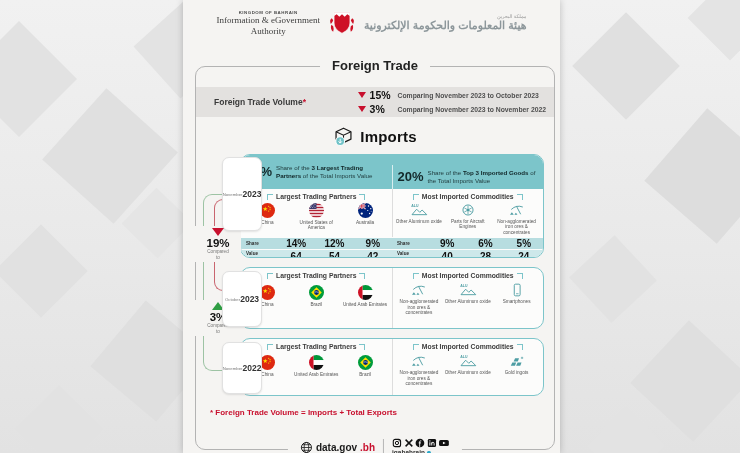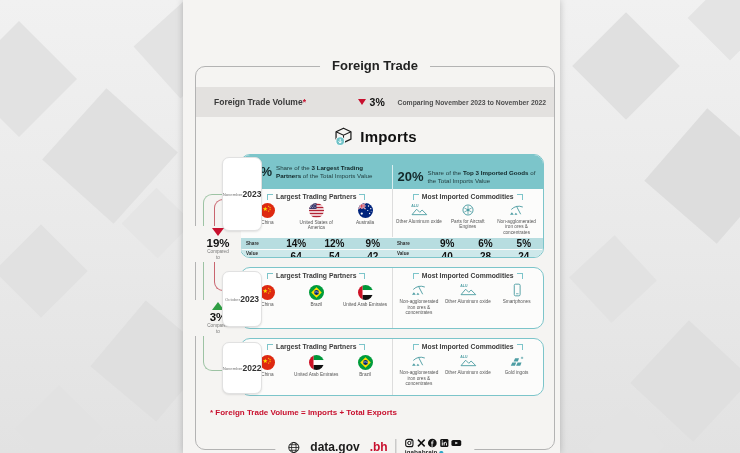--- a/index.html
+++ b/index.html
@@ -77,21 +77,21 @@
   .cmp{position:absolute;left:-27px;width:46px;display:flex;flex-direction:column;align-items:center;
        background:#f5f4f2;z-index:3;padding:2px 0;}
   .tri-dn{width:0;height:0;border-left:6px solid transparent;border-right:6px solid transparent;border-top:8px solid #c8102e;}
   .tri-up{width:0;height:0;border-left:6px solid transparent;border-right:6px solid transparent;border-bottom:8px solid #2f9e44;}
   .cmp .pct{font-size:11.5px;font-weight:bold;color:#111;margin-top:1px;}
   .cmp .lb{font-size:4.6px;color:#777;text-align:center;width:26px;line-height:1.25;}
   
   .fnote{margin:8px 0 0 14px;font-size:8px;font-weight:bold;color:#c8102e;}
   .foot{position:absolute;left:50%;bottom:-7px;transform:translateX(-50%);background:#f5f4f2;
         display:flex;align-items:center;gap:8px;padding:0 12px;z-index:2;}
-  .site{display:flex;align-items:center;gap:10px;font-size:12px;font-weight:bold;color:#1a1a1a;white-space:nowrap;}
+  .site{display:flex;align-items:center;gap:3px;font-size:10px;font-weight:bold;color:#1a1a1a;white-space:nowrap;}
   .site .tld{color:#c8102e;}
   .fdiv{width:1px;height:17px;background:#b5b5b5;}
   .soc-col{display:flex;flex-direction:column;align-items:flex-start;gap:1px;}
   .soc-row{display:flex;align-items:center;gap:1.5px;}
   .soc{width:10px;height:10px;display:block;}
   .handle{font-size:6.5px;font-weight:bold;color:#333;display:flex;align-items:center;gap:2px;}
   .hdot{width:3.5px;height:3.5px;border-radius:50%;background:#2aa7c9;}
   .hidden-defs{position:absolute;width:0;height:0;overflow:hidden;}
 </style>
 </head>
@@ -240,29 +240,48 @@
   <div class="dm" style="left:588px;top:28px;width:76px;height:76px;transform:rotate(45deg);background:#e0e0e0;"></div>
   <div class="dm" style="left:664px;top:128px;width:96px;height:96px;transform:rotate(41deg);background:#dddddd;"></div>
   <div class="dm" style="left:582px;top:248px;width:62px;height:62px;transform:rotate(47deg);background:#e2e2e2;"></div>
   <div class="dm" style="left:648px;top:338px;width:86px;height:86px;transform:rotate(43deg);background:#dfdfdf;"></div>
   <div class="dm" style="left:598px;top:418px;width:56px;height:56px;transform:rotate(45deg);background:#e3e3e3;"></div>
   <div class="dm" style="left:700px;top:-12px;width:60px;height:60px;transform:rotate(45deg);background:#e4e4e4;"></div>
 </div>
 
 <div class="page">
 
+  <div class="hdr">
+    <div class="en">
+      <div class="kingdom">KINGDOM OF BAHRAIN</div>
+      <div class="org">Information &amp; eGovernment</div>
+      <div class="org">Authority</div>
+    </div>
+    <svg width="26" height="28">
+        <use href="#emblem"></use>
+      </svg>
+    <div class="ar">
+      <div class="ar-top">مملكة البحرين</div>
+      <div class="ar-main">هيئة المعلومات والحكومة الإلكترونية</div>
+    </div>
+  </div>
 
   <div class="box">
     <div class="box-title">Foreign Trade</div>
 
     <div class="vbar">
       <div class="vlabel">
         <span>Foreign Trade Volume</span><span class="ast">*</span>
       </div>
       <div class="vcomps">
+        <div class="vrow">
+          <span class="tri-dn-s"></span>
+          <span class="vpct">15%</span>
+          <span class="vtxt">Comparing November 2023 to October 2023</span>
+        </div>
         <div class="vrow">
           <span class="tri-dn-s"></span>
           <span class="vpct">3%</span>
           <span class="vtxt">Comparing November 2023 to November 2022</span>
         </div>
       </div>
     </div>
 
     <div class="imp-h">
       <svg width="21" height="21">

